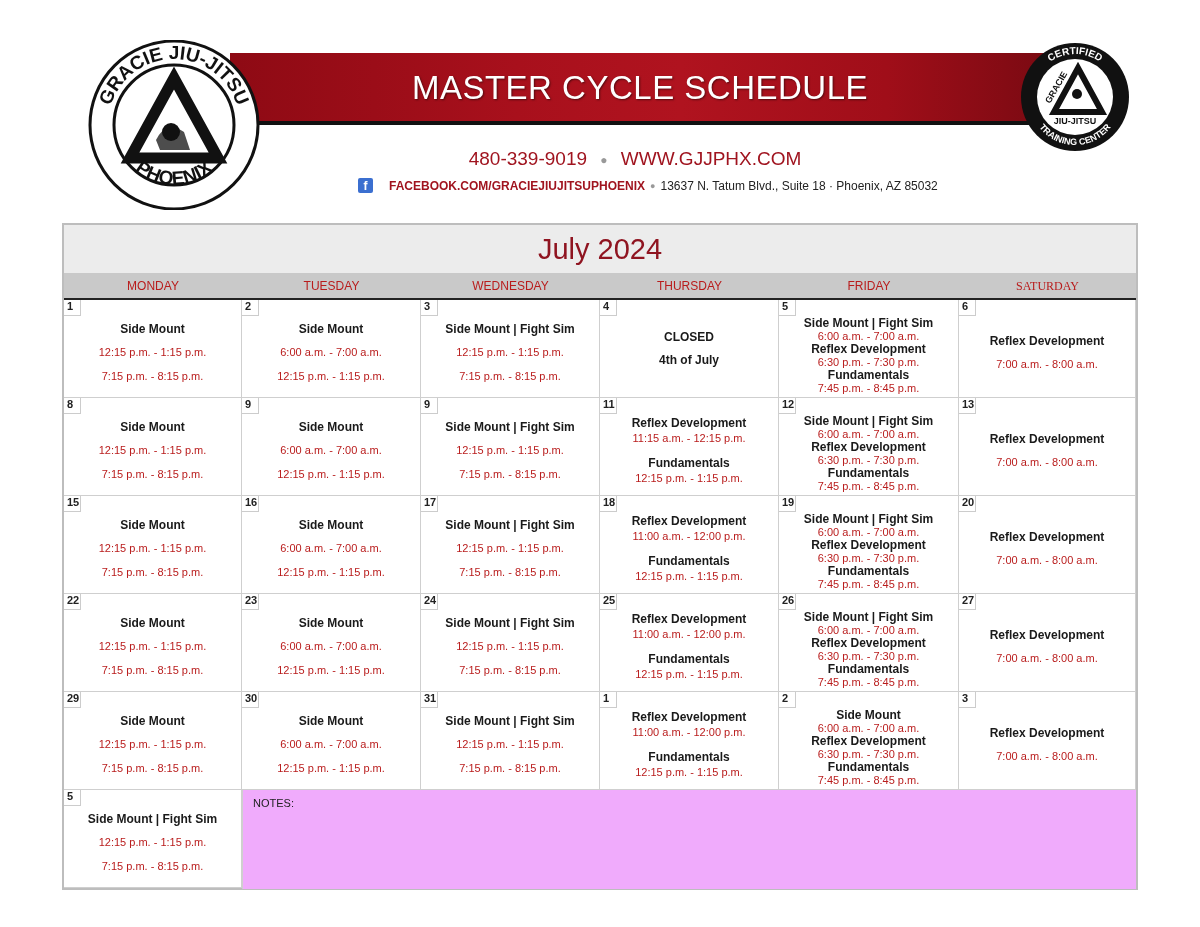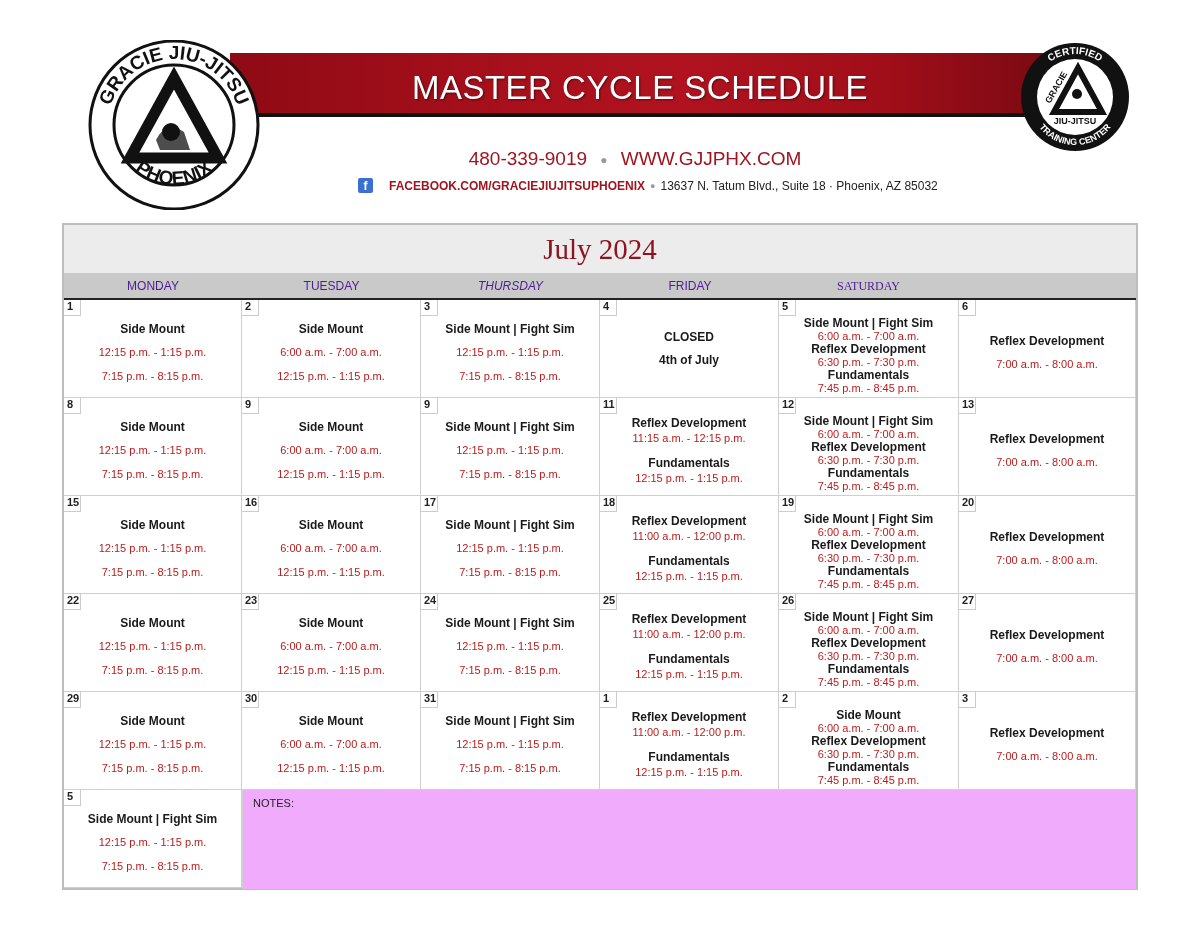--- a/index.html
+++ b/index.html
@@ -1,39 +1,39 @@
 <!DOCTYPE html>
 <html><head>
 <meta charset="utf-8">
 <style>
   * { box-sizing: border-box; margin: 0; padding: 0; }
   body { width: 1200px; height: 927px; background: #ffffff; font-family: "Liberation Sans", sans-serif; position: relative; overflow: hidden; color: #1a1a1a; }
 
-  .banner { position: absolute; left: 230px; top: 53px; width: 820px; height: 64px;
+  .banner { position: absolute; left: 230px; top: 53px; width: 820px; height: 72px;
     background: linear-gradient(90deg, #8e0a14 0%, #a8101c 35%, #b0131f 55%, #a00e19 80%, #7a0a12 100%);
     border-bottom: 4px solid #111; }
   .banner-title { position: absolute; left: 0; right: 0; top: 16px; text-align: center; color: #fff;
     font-size: 33px; letter-spacing: 0.5px; text-shadow: 1px 1px 2px rgba(0,0,0,0.5); }
 
   .logo-left { position: absolute; left: 86px; top: 40px; width: 176px; height: 170px; }
   .logo-right { position: absolute; left: 1020px; top: 42px; width: 110px; height: 110px; }
 
   .contact1 { position: absolute; left: 0; width: 1270px; top: 148px; text-align: center; font-size: 19px; color: #a0141f; }
   .contact1 .dot { color: #999; font-size: 12px; margin: 0 8px; vertical-align: middle; }
   .contact1 .web { font-size: 19px; margin-top: 46px; }
   .contact2 { position: absolute; left: 358px; top: 178px; display: flex; align-items: center; font-size: 12px; }
   .fb-icon { width: 15px; height: 15px; background: #3b6fd0; color: #fff; font-weight: bold; font-size: 12px; text-align: center; line-height: 16px; margin-right: 16px; border-radius: 2px; }
   .contact2 .fb { color: #a0141f; font-weight: bold; }
   .contact2 .dot { color: #999; margin: 0 5px; font-size: 9px; }
   .contact2 .addr { color: #222; }
 
   .cal { position: absolute; left: 62px; top: 223px; width: 1076px; height: 667px; border: 2px solid #bdbdbd; background: #fff; }
-  .month-bar { height: 48px; background: #ececec; text-align: center; font-size: 29px; color: #8f1420; line-height: 48px; font-family: Liberation Serif, serif; }
+  .month-bar { height: 48px; background: #ececec; text-align: center; font-size: 29px; color: #8f1420; line-height: 48px; }
   .dow-bar { height: 27px; background: #c9c9c9; display: flex; border-bottom: 2px solid #222; }
-  .dow { text-align: center; font-size: 12px; color: #4c1d95; line-height: 26px; }
+  .dow { text-align: center; font-size: 12px; color: #b91c1c; line-height: 26px; }
   .grid { display: grid; grid-template-columns: 178px 179px 179px 179px 180px 177px; }
   .cell { position: relative; height: 98px; border-right: 1px solid #cfcfcf; border-bottom: 1px solid #cfcfcf; text-align: center; display: flex; flex-direction: column; justify-content: center; padding-top: 8px; }
   .daynum { position: absolute; left: 0; top: 0; width: 17px; height: 16px; font-size: 11px; font-weight: bold; text-align: left; padding-left: 3px; border-right: 1px solid #ccc; border-bottom: 1px solid #ccc; background: #fff; color: #222; }
   .ev-title { font-weight: bold; font-size: 12px; line-height: 15px; }
   .ev-time { font-size: 11px; line-height: 15px; color: #b91c1c; }
   .cell.loose .ev-title { margin-bottom: 8px; }
   .cell.loose .ev-time { margin-bottom: 9px; }
   .cell.loose .ev-time:last-child { margin-bottom: 0; }
   .cell.dense { padding-top: 14px; }
   .cell.dense .ev-title, .cell.dense .ev-time { line-height: 13px; }
@@ -97,21 +97,22 @@
   <span class="fb">FACEBOOK.COM/GRACIEJIUJITSUPHOENIX</span>
   <span class="dot">●</span>
   <span class="addr">13637 N. Tatum Blvd., Suite 18 · Phoenix, AZ 85032</span>
 </div>
 
 <div class="cal">
   <div class="month-bar">July 2024</div>
   <div class="dow-bar" id="dowbar">
       <div class="dow" style="width: 178px;">MONDAY</div>
       <div class="dow" style="width: 179px;">TUESDAY</div>
-      <div class="dow" style="width: 179px; font-style: italic;">THURSDAY</div>
+      <div class="dow" style="width: 179px;">WEDNESDAY</div>
+      <div class="dow" style="width: 179px;">THURSDAY</div>
       <div class="dow" style="width: 180px;">FRIDAY</div>
       <div class="dow" style="width: 177px; font-family: Liberation Serif, serif;">SATURDAY</div>
     </div>
   <div class="grid" id="grid">
       <div class="cell loose">
         <div class="daynum">1</div>
         <div class="ev-title">Side Mount</div>
         <div class="ev-time">12:15 p.m. - 1:15 p.m.</div>
         <div class="ev-time">7:15 p.m. - 8:15 p.m.</div>
       </div>

